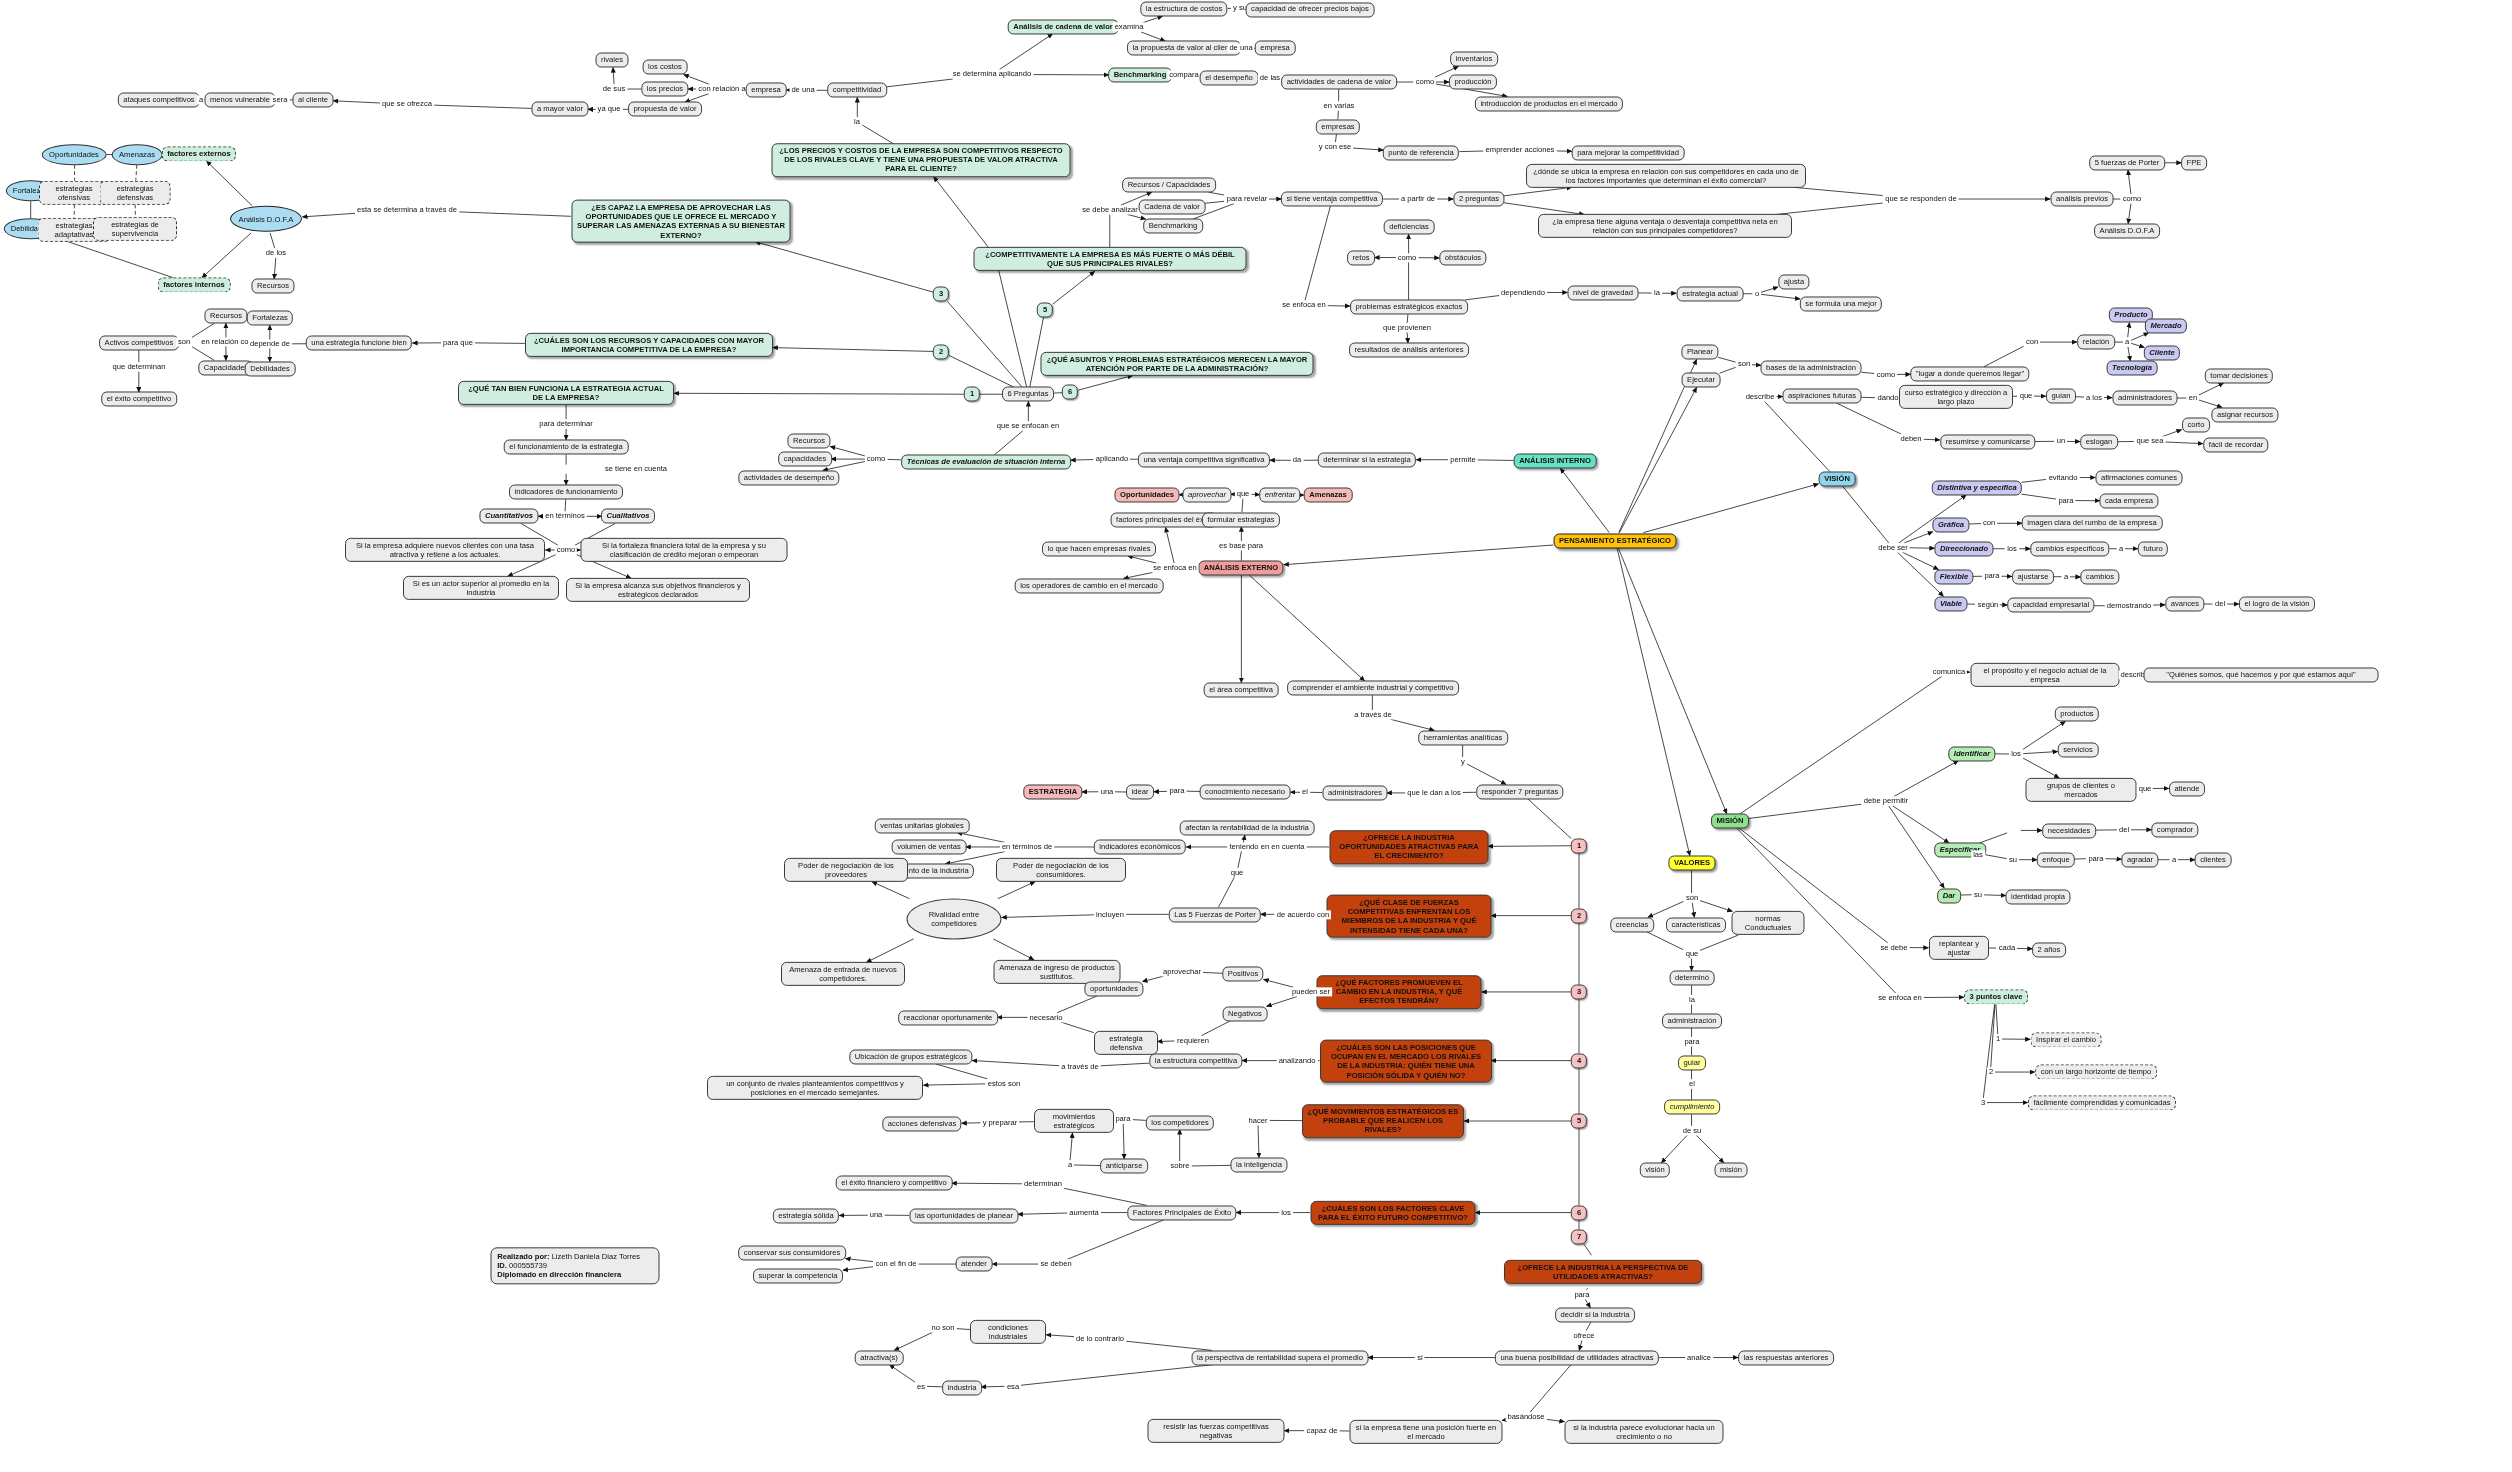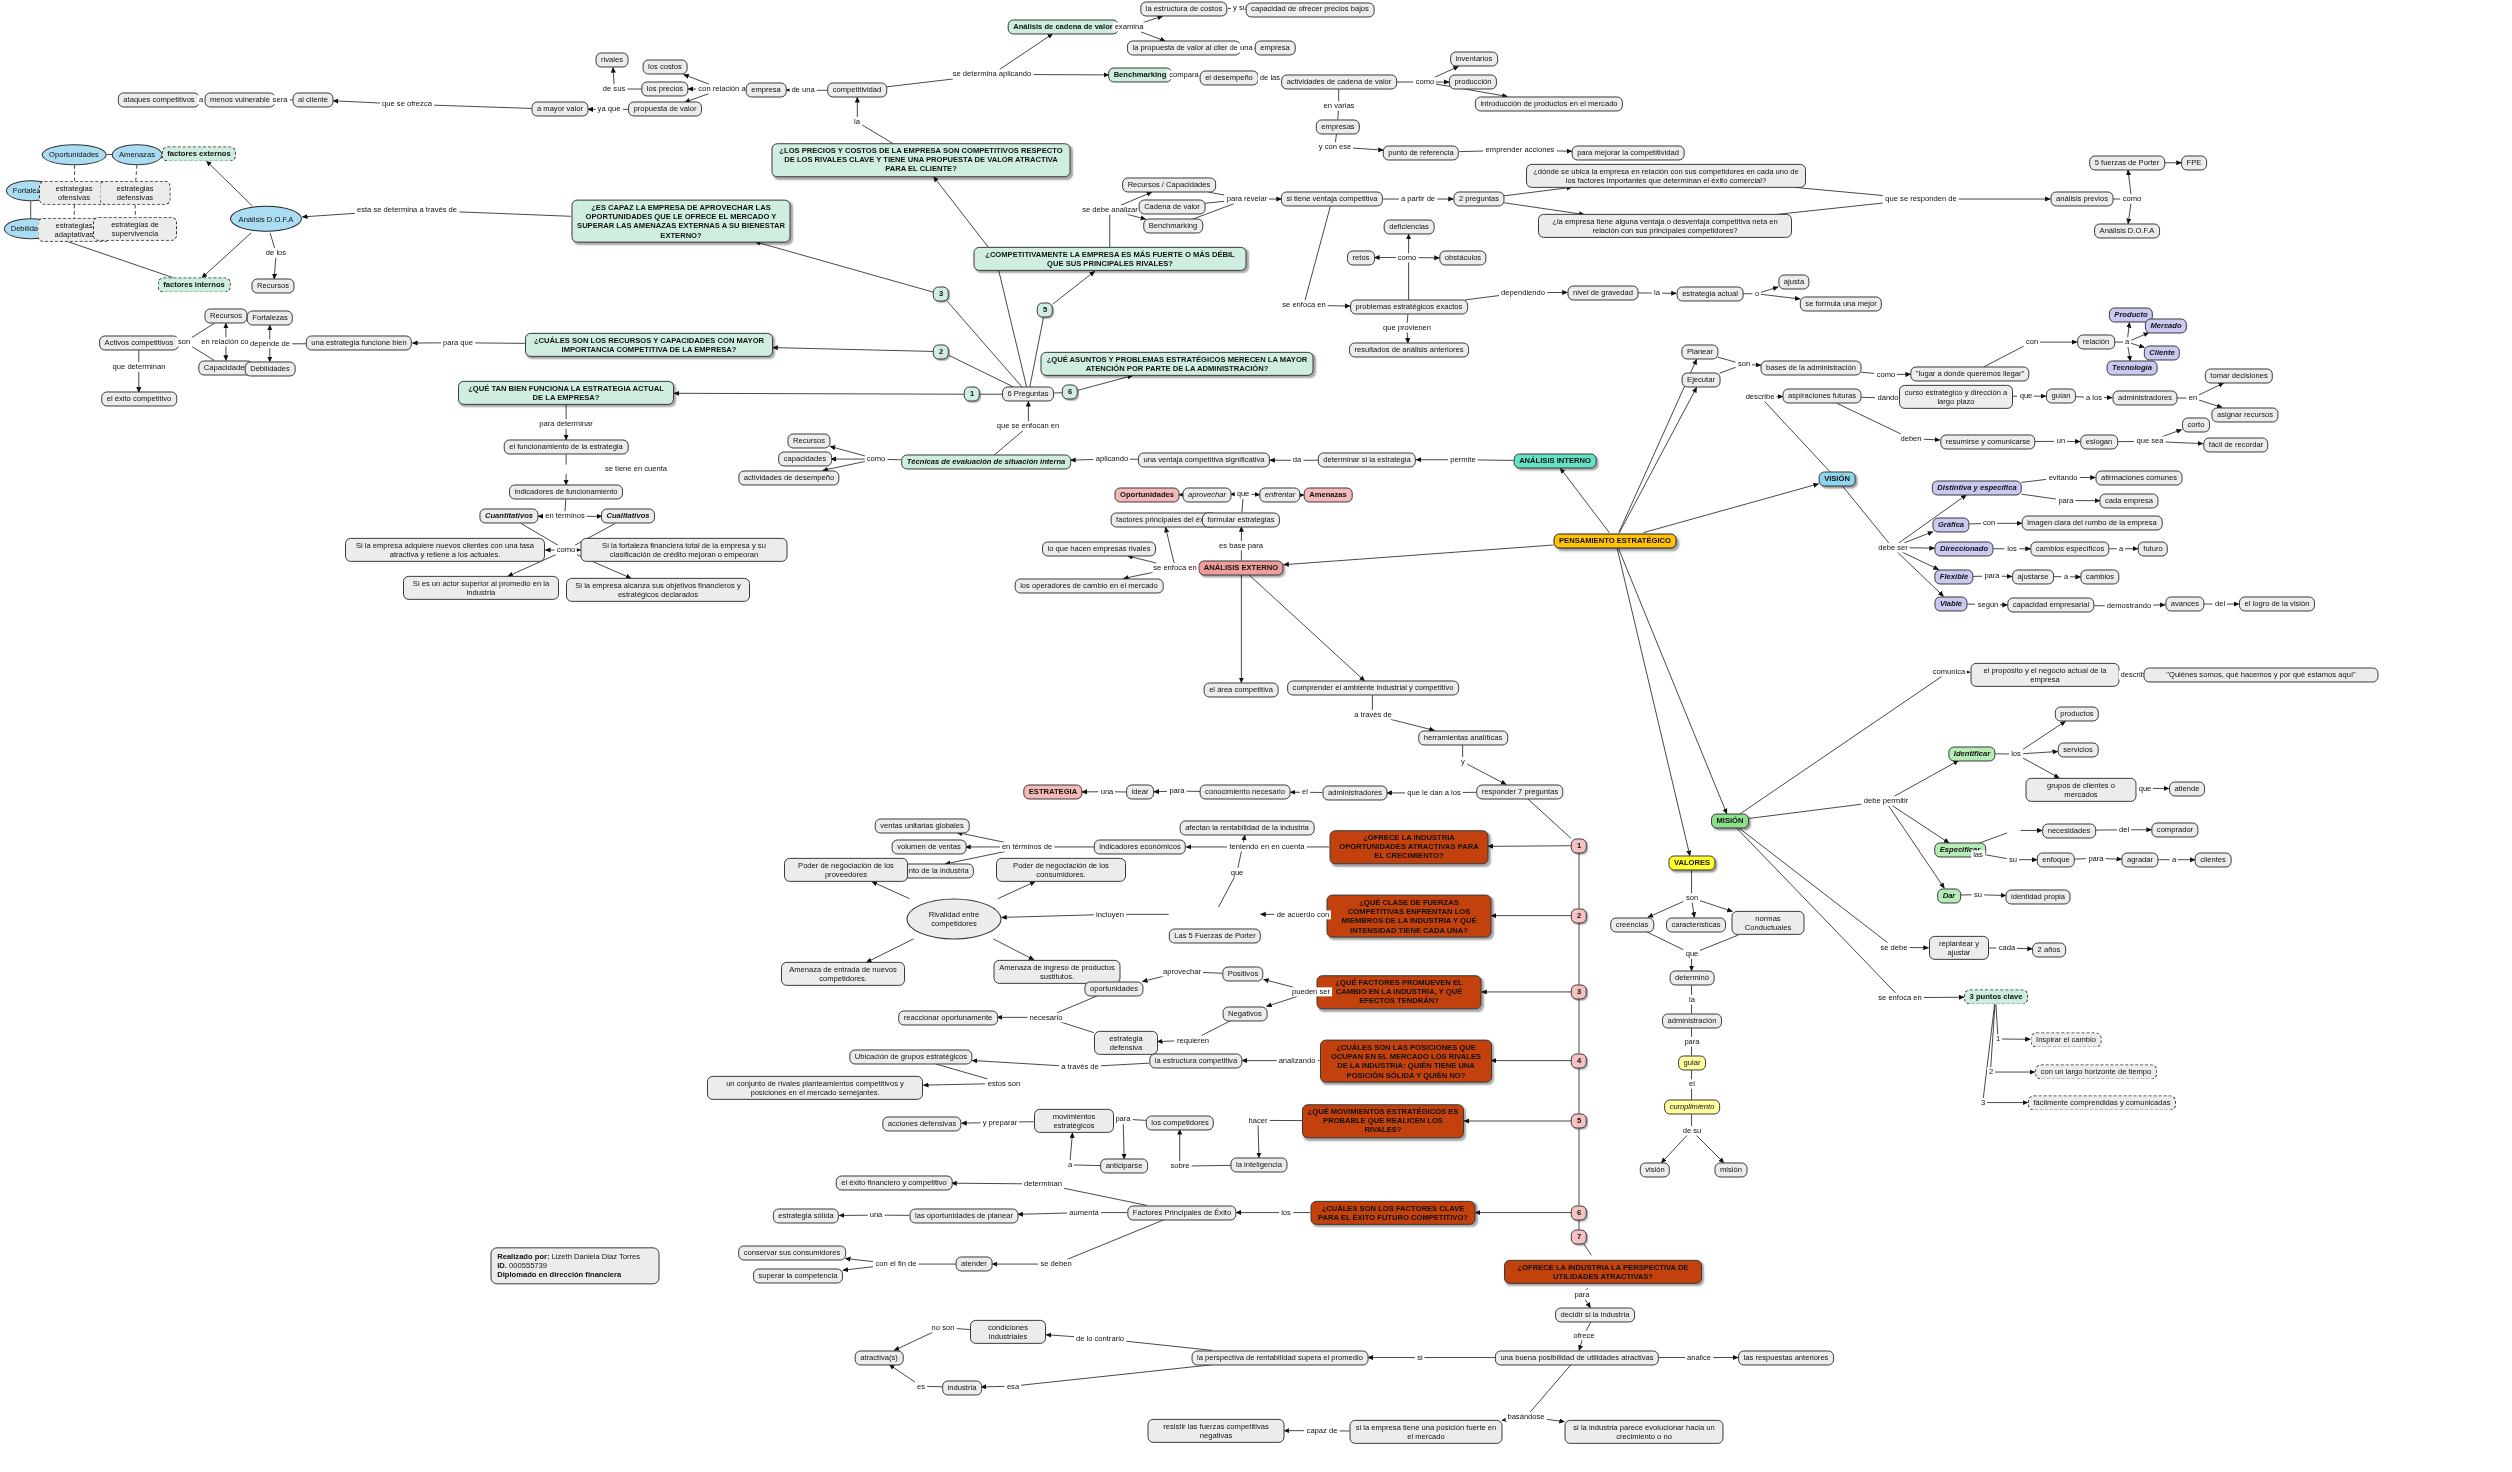--- a/index.html
+++ b/index.html
@@ -666,21 +666,21 @@
     <div class="nd s-pnum" style="left: 1579px; top: 1061px;">4</div>
     <div class="nd s-pinkq wrap" style="left: 1406px; top: 1061px; width: 172px;">¿CUÁLES SON LAS POSICIONES QUE OCUPAN EN EL MERCADO LOS RIVALES DE LA INDUSTRIA: QUIÉN TIENE UNA POSICIÓN SÓLIDA Y QUIÉN NO?</div>
     <div class="nd s-pnum" style="left: 1579px; top: 1121px;">5</div>
     <div class="nd s-pinkq wrap" style="left: 1383px; top: 1121px; width: 162px;">¿QUÉ MOVIMIENTOS ESTRATÉGICOS ES PROBABLE QUE REALICEN LOS RIVALES?</div>
     <div class="nd s-pnum" style="left: 1579px; top: 1213px;">6</div>
     <div class="nd s-pinkq wrap" style="left: 1393px; top: 1213px; width: 165px;">¿CUÁLES SON LOS FACTORES CLAVE PARA EL ÉXITO FUTURO COMPETITIVO?</div>
     <div class="nd s-pnum" style="left: 1579px; top: 1237px;">7</div>
     <div class="nd s-pinkq wrap" style="left: 1603px; top: 1272px; width: 198px;">¿OFRECE LA INDUSTRIA LA PERSPECTIVA DE UTILIDADES ATRACTIVAS?</div>
     <div class="nd s-box" style="left: 1247px; top: 828px;">afectan la rentabilidad de la industria</div>
     <div class="nd s-lbl" style="left: 1237px; top: 873px;">que</div>
-    <div class="nd s-box" style="left: 1215px; top: 936px;">Las 5 Fuerzas de Porter</div>
+    <div class="nd s-box" style="left: 1215px; top: 915px;">Las 5 Fuerzas de Porter</div>
     <div class="nd s-lbl" style="left: 1303px; top: 915px;">de acuerdo con</div>
     <div class="nd s-lbl" style="left: 1110px; top: 915px;">incluyen</div>
     <div class="nd s-ellg wrap" style="left: 954px; top: 919px; width: 95px;">Rivalidad entre competidores</div>
     <div class="nd s-box wrap" style="left: 846px; top: 870px; width: 124px;">Poder de negociación de los proveedores</div>
     <div class="nd s-box wrap" style="left: 1061px; top: 870px; width: 130px;">Poder de negociación de los consumidores.</div>
     <div class="nd s-box wrap" style="left: 843px; top: 974px; width: 124px;">Amenaza de entrada de nuevos competidores.</div>
     <div class="nd s-box wrap" style="left: 1057px; top: 972px; width: 127px;">Amenaza de ingreso de productos sustitutos.</div>
     <div class="nd s-lbl" style="left: 1311px; top: 992px;">pueden ser</div>
     <div class="nd s-box" style="left: 1243px; top: 974px;">Positivos</div>
     <div class="nd s-box" style="left: 1245px; top: 1014px;">Negativos</div>

